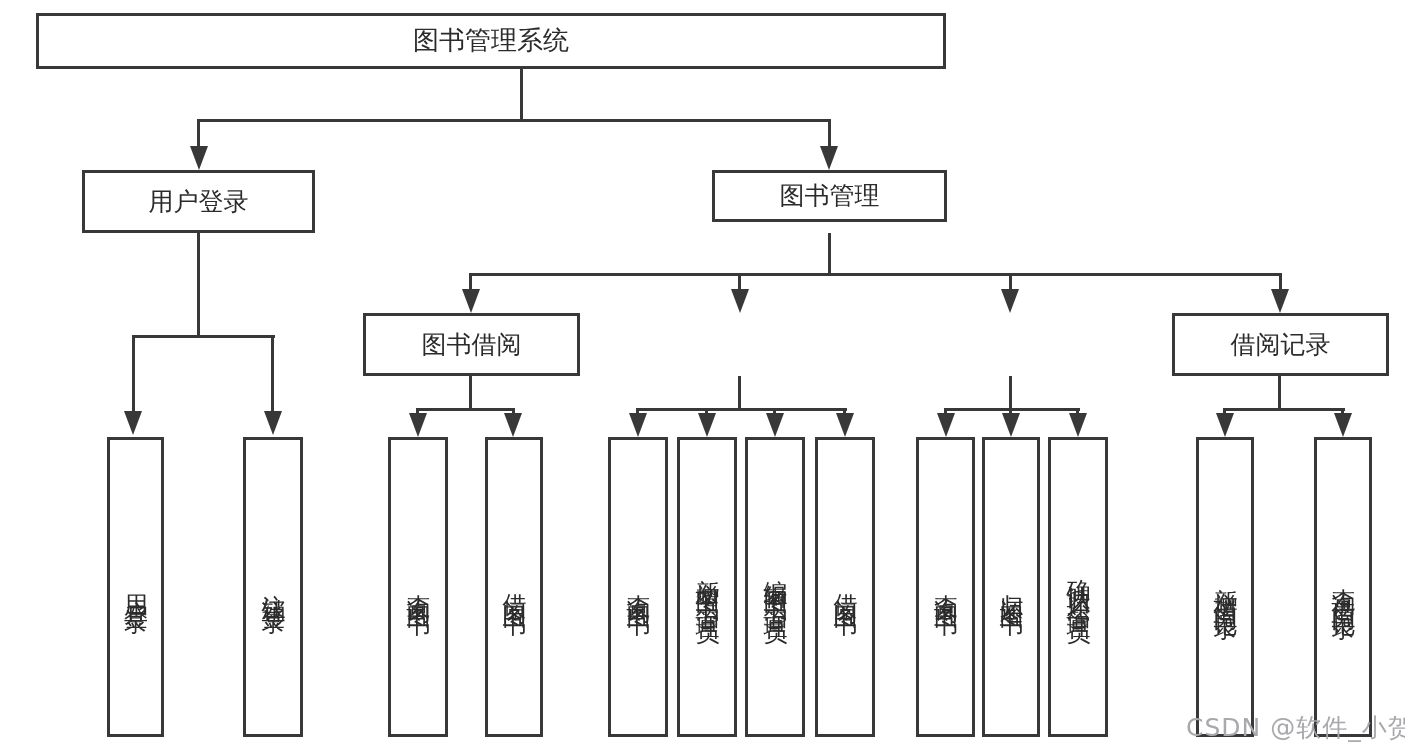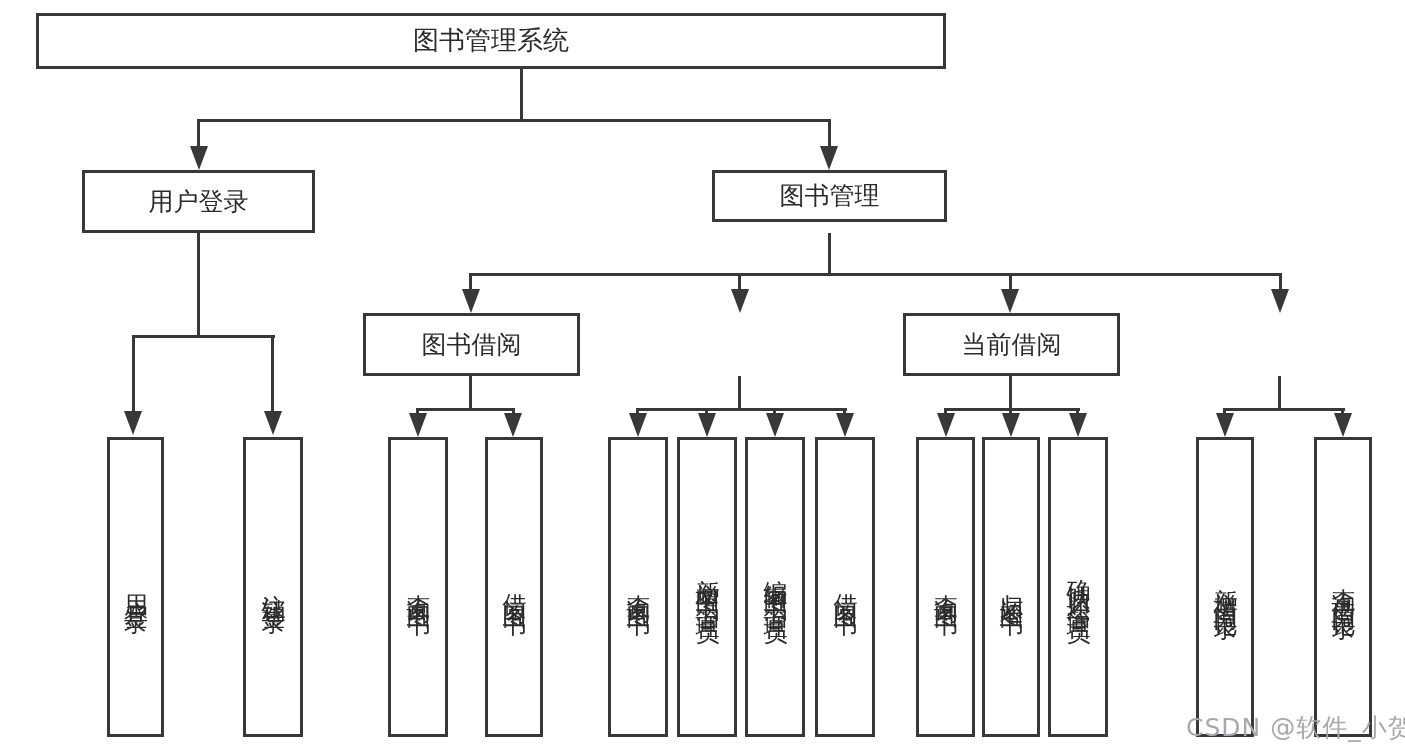--- a/index.html
+++ b/index.html
@@ -66,21 +66,21 @@
   <div class="vl" style="left:469px;top:276px;height:16px"></div>
   <div class="vl" style="left:738px;top:276px;height:16px"></div>
   <div class="vl" style="left:1009px;top:276px;height:16px"></div>
   <div class="vl" style="left:1279px;top:276px;height:16px"></div>
   <div class="arr" style="left:462px;top:289px"></div>
   <div class="arr" style="left:731px;top:289px"></div>
   <div class="arr" style="left:1001px;top:289px"></div>
   <div class="arr" style="left:1271px;top:289px"></div>
 
   <div class="bx" style="left:363px;top:313px;width:217px;height:63px">图书借阅</div>
-  <div class="bx" style="left:903px;top:313px;width:217px;height:63px">当前借阅</div>
+  <div class="bx" style="left:1172px;top:313px;width:217px;height:63px">借阅记录</div>
 
   <div class="vl" style="left:469px;top:376px;height:35px"></div>
   <div class="hl" style="left:416px;top:408px;width:99px"></div>
   <div class="vl" style="left:416px;top:408px;height:8px"></div>
   <div class="vl" style="left:512px;top:408px;height:8px"></div>
   <div class="arr" style="left:409px;top:413px"></div>
   <div class="arr" style="left:504px;top:413px"></div>
 
   <div class="vl" style="left:738px;top:376px;height:35px"></div>
   <div class="hl" style="left:636px;top:408px;width:211px"></div>

